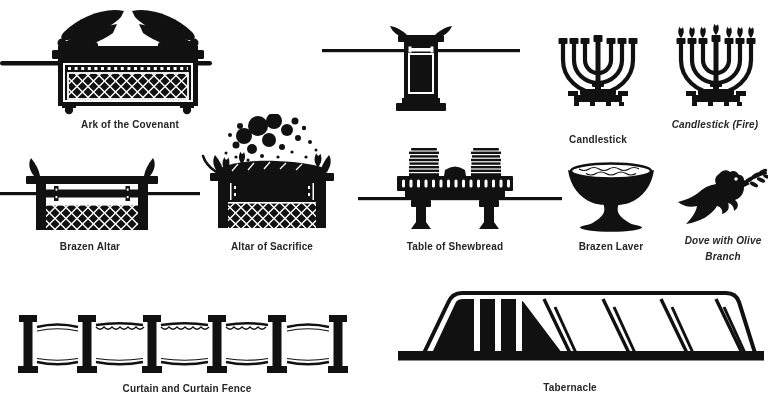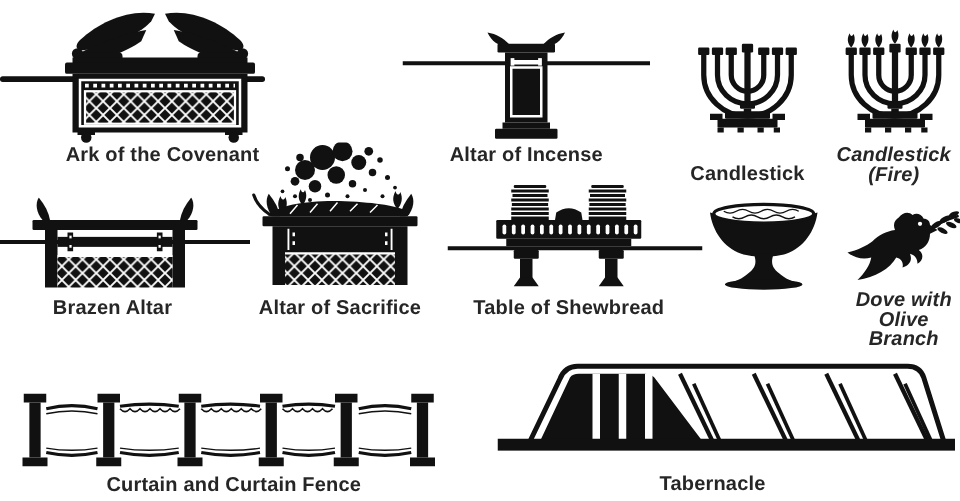--- a/index.html
+++ b/index.html
@@ -1,19 +1,19 @@
 <!DOCTYPE html>
 <html><head>
 <meta charset="utf-8">
 <style>
   html,body{margin:0;padding:0;background:#fff;}
   .canvas{position:relative;width:768px;height:401px;background:#ffffff;overflow:hidden;
           font-family:"Liberation Sans", sans-serif;}
   .icon{position:absolute;display:block;}
-  .item-label{position:absolute;transform:translateX(-50%);font-weight:700;font-size:16px;
+  .item-label{position:absolute;transform:translateX(-50%);font-weight:700;font-size:10px;
               color:#262626;text-align:center;line-height:15.5px;letter-spacing:.15px;white-space:nowrap;}
   .item-label.wrap{white-space:normal;font-style:italic;}
   svg{shape-rendering:geometricPrecision;}
 </style>
 </head>
 <body>
 
 <div class="canvas">
 
   <svg width="0" height="0" style="position:absolute" aria-hidden="true">
@@ -330,23 +330,23 @@
         <path d="M216,20 L237,66" stroke-width="3"></path>
       <path d="M263,12 L289,66" stroke-width="3.4"></path>
         <path d="M274,20 L295,66" stroke-width="3"></path>
       <path d="M318,12 L344,66" stroke-width="3.4"></path>
         <path d="M326,20 L347,66" stroke-width="3"></path>
     </g>
     <rect x="0" y="64" width="366" height="9.5" fill="#111"></rect>
   </svg>
 
   <div class="item-label" style="left:130px;top:117px">Ark of the Covenant</div>
-  <div class="item-label" style="left:421px;top:117px">Altar of Incense</div>
   <div class="item-label" style="left:598px;top:132px">Candlestick</div>
   <div class="item-label wrap" style="left:715px;top:117px;width:92px">Candlestick (Fire)</div>
   <div class="item-label" style="left:90px;top:239px">Brazen Altar</div>
   <div class="item-label" style="left:455px;top:239px">Table of Shewbread</div>
   <div class="item-label" style="left:272px;top:239px">Altar of Sacrifice</div>
+  <div class="item-label" style="left:611px;top:239px">Brazen Laver</div>
   <div class="item-label wrap" style="left:723px;top:233px;width:96px">Dove with Olive Branch</div>
   <div class="item-label" style="left:187px;top:381px">Curtain and Curtain Fence</div>
   <div class="item-label" style="left:570px;top:380px">Tabernacle</div>
 
 </div>
 
 </body></html>

